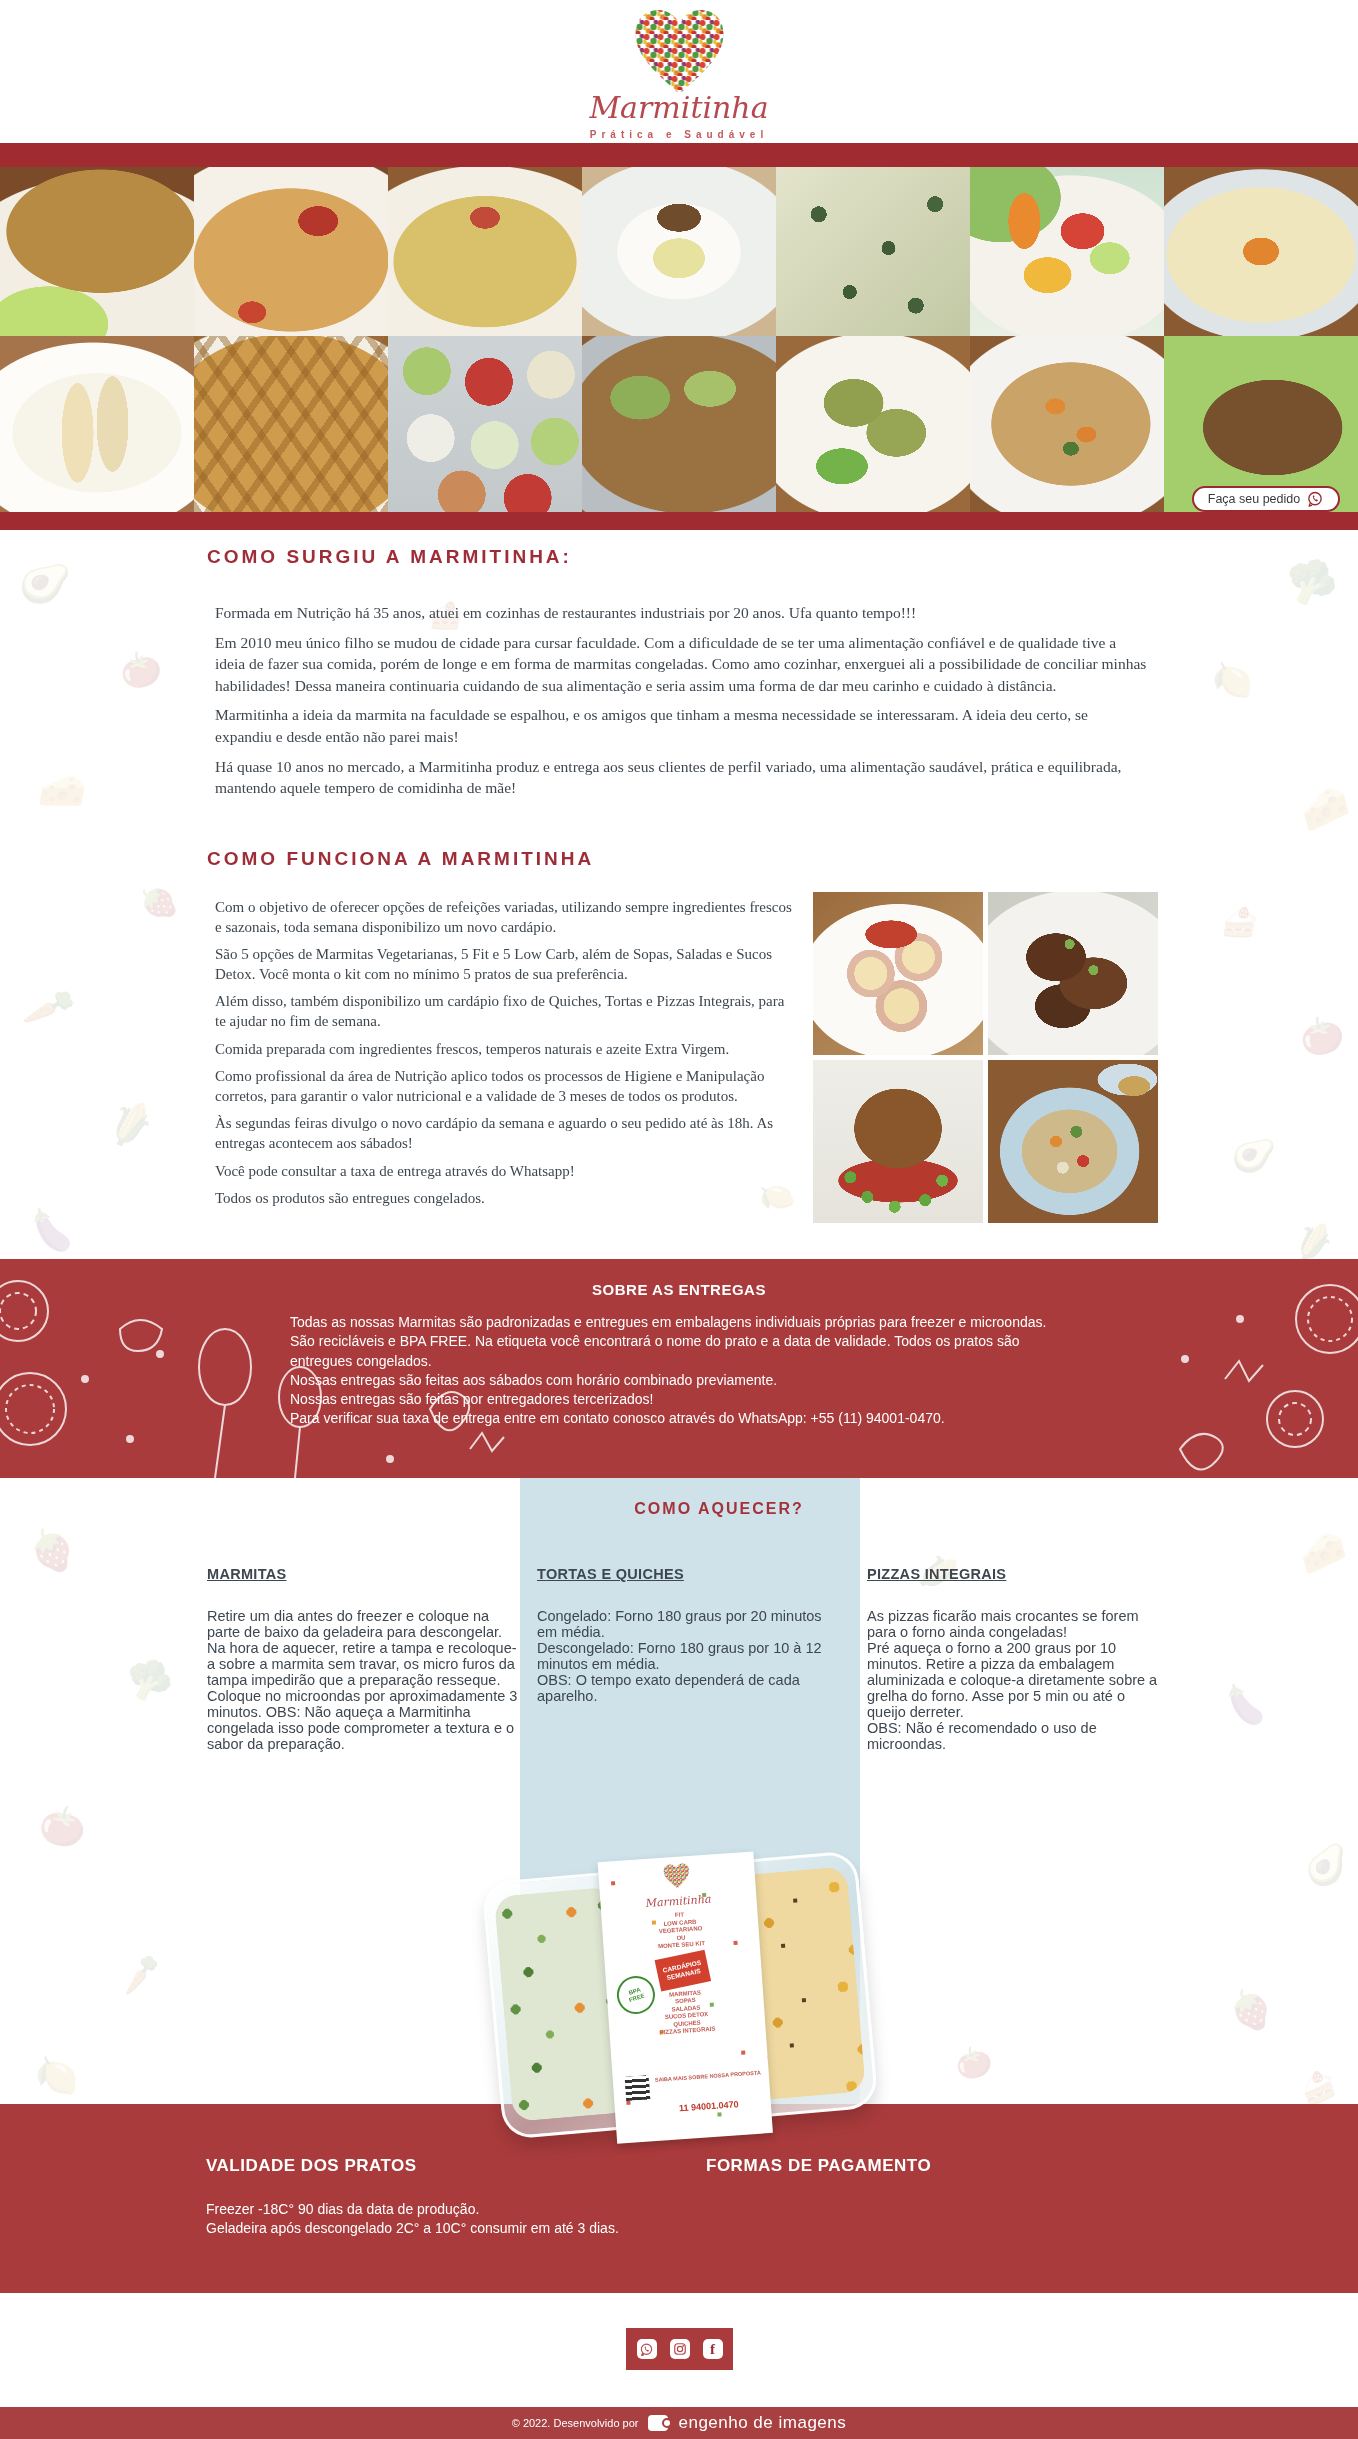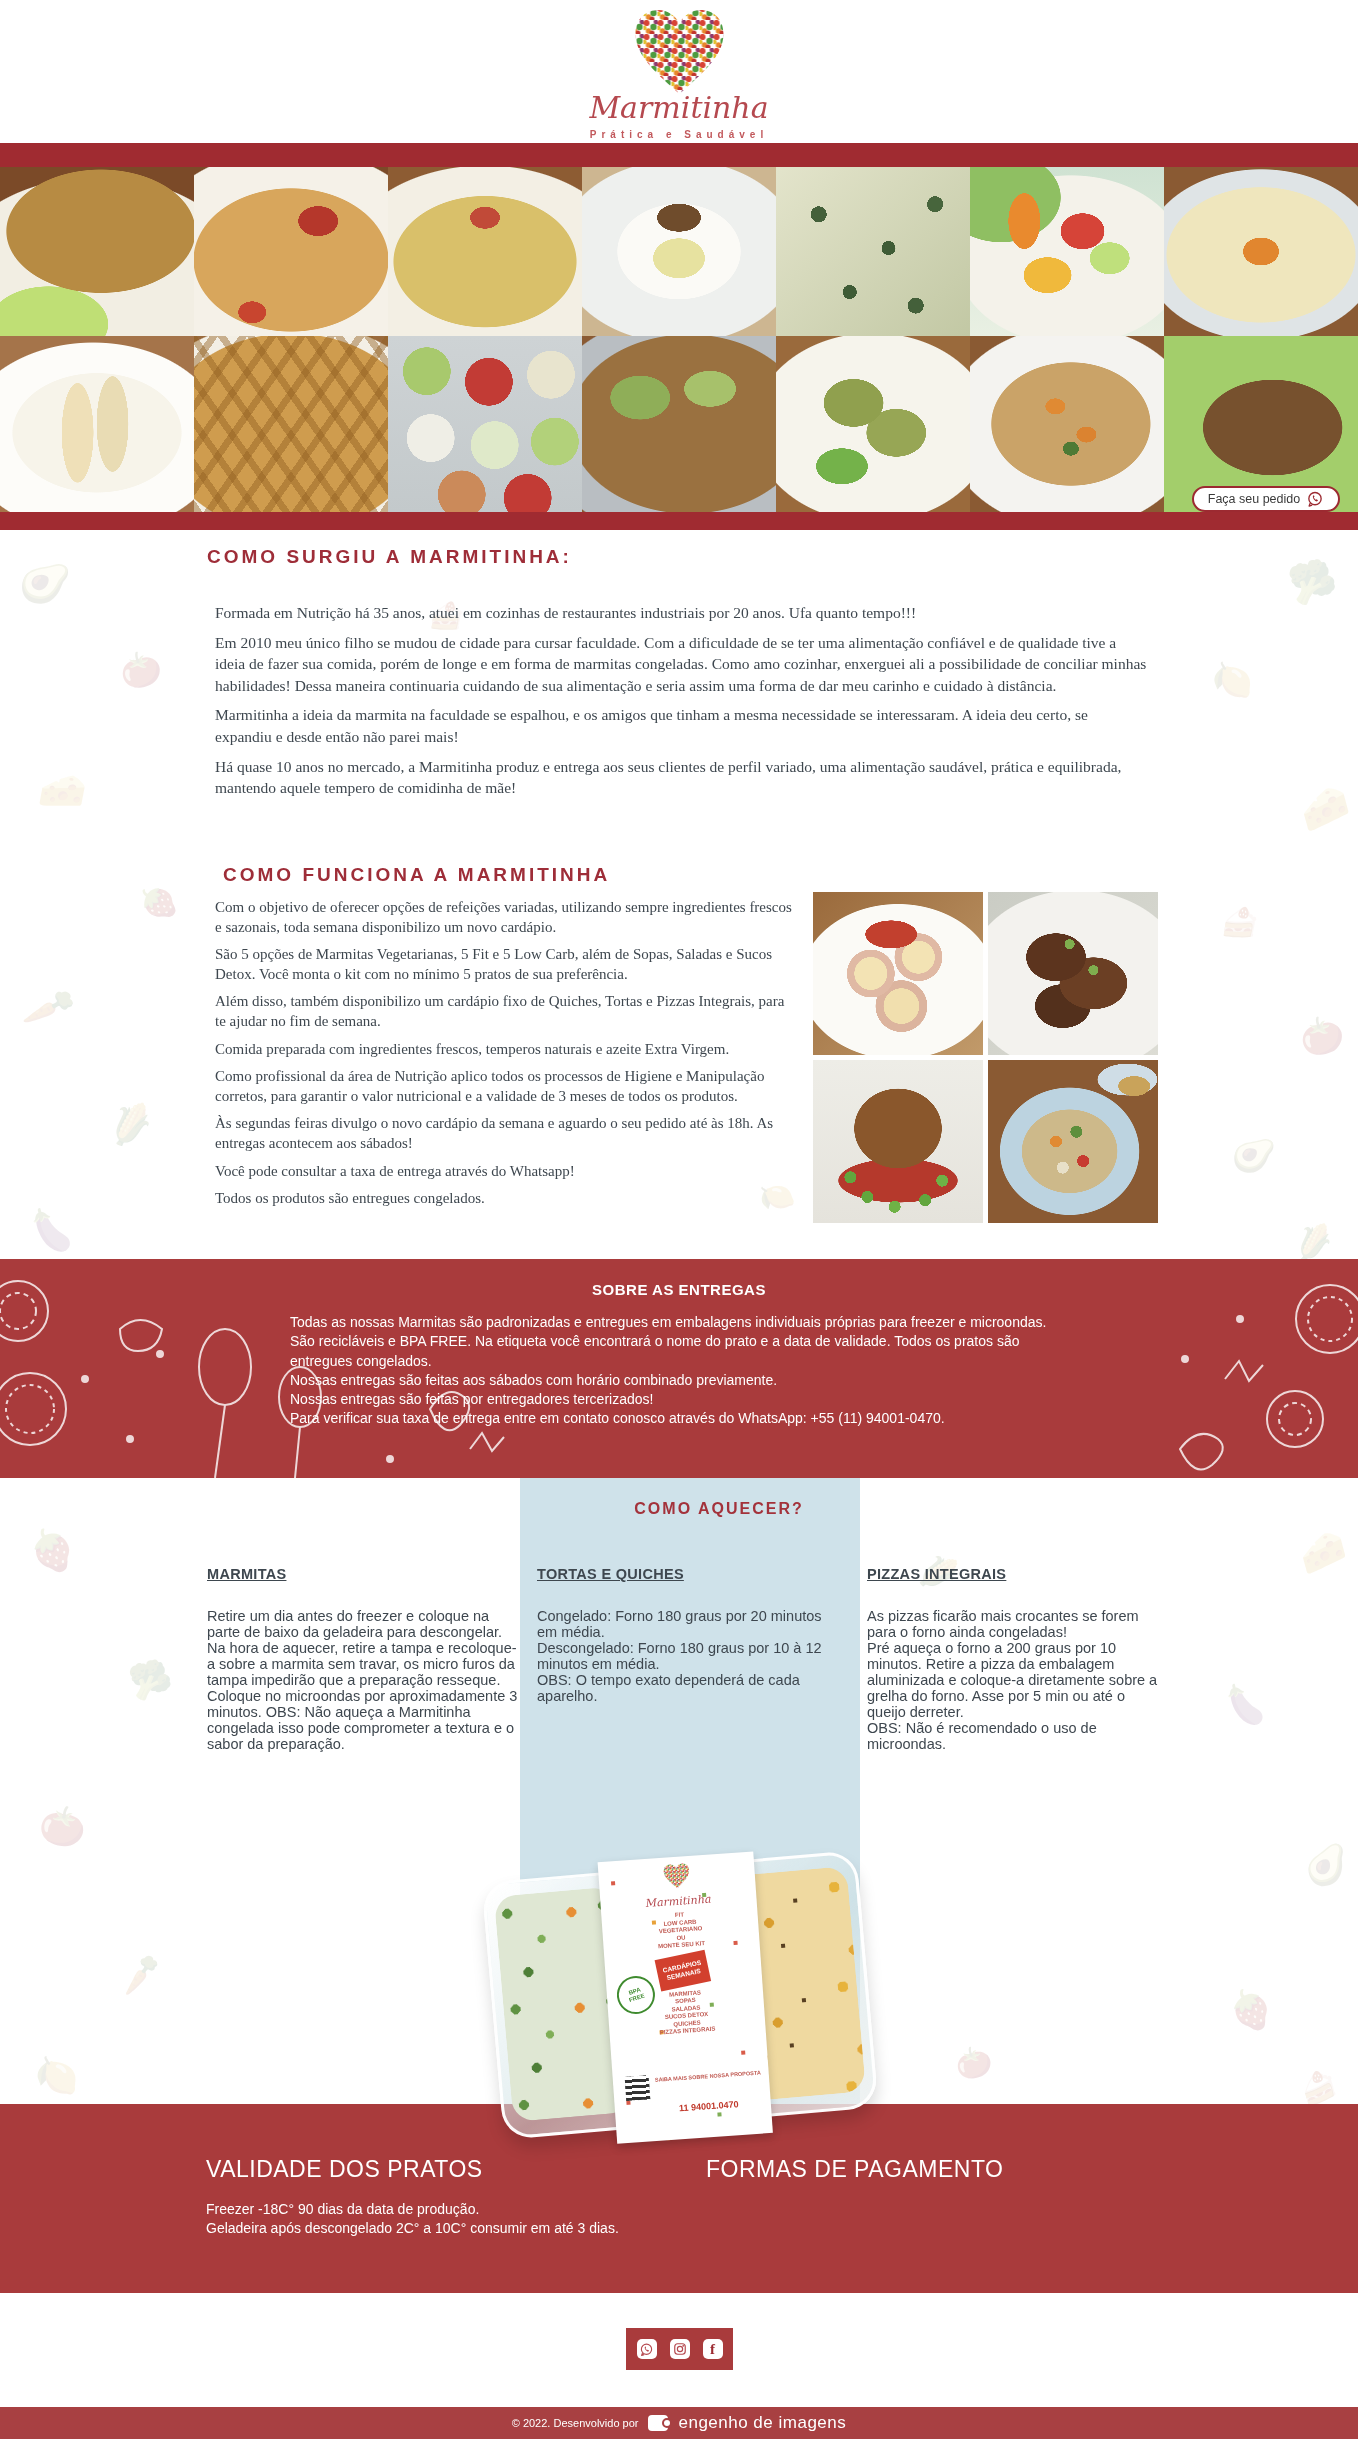--- a/index.html
+++ b/index.html
@@ -185,21 +185,21 @@
   .pkg-bpa{position:absolute;left:10px;top:116px;width:34px;height:34px;border-radius:50%;
       border:2px solid #3f8b2f;color:#3f8b2f;font-size:6px;font-weight:bold;display:flex;
       align-items:center;justify-content:center;transform:rotate(-14deg);background:#fff;white-space:pre-line;line-height:7px;}
   .pkg-qr{position:absolute;left:12px;top:216px;width:24px;height:24px;
       background:repeating-linear-gradient(0deg,#333 0 3px,#fff 3px 6px),repeating-linear-gradient(90deg,rgba(51,51,51,.7) 0 3px,rgba(255,255,255,.7) 3px 6px);}
   .pkg-info{position:absolute;left:40px;top:218px;width:110px;font-size:5.5px;font-weight:bold;color:#c05a52;line-height:7px;}
   .pkg-phone{position:absolute;left:36px;top:246px;width:116px;font-size:9px;font-weight:bold;color:#c0392b;}
 
   
   .rfoot{left:0;top:2104px;width:1358px;height:189px;background:#a93b3c;}
-  .rf-head{position:absolute;top:52px;color:#fff;font-weight:normal;font-size:23px;letter-spacing:.5px;}
+  .rf-head{position:absolute;top:52px;color:#fff;font-weight:bold;font-size:17px;letter-spacing:.5px;}
   .rf-txt{position:absolute;top:96px;color:#fff;font-size:14px;line-height:19px;}
   .rf-txt p{margin:0;}
 
   
   .social-block{left:626px;top:2328px;width:107px;height:42px;background:#a93b3c;display:flex;
       align-items:center;justify-content:center;gap:13px;}
   .soc{width:20px;height:20px;background:#fff;border-radius:5px;display:flex;align-items:center;
       justify-content:center;cursor:pointer;}
   .soc svg{display:block;}
   .fb-f{font-size:15px;font-weight:bold;color:#9c2a31;font-family:"Liberation Serif",serif;line-height:1;}
@@ -310,21 +310,21 @@
     <h2 class="sec-head" style="left:207px;top:546px;margin:0">COMO SURGIU A MARMITINHA:</h2>
     <div class="body-txt s1-txt">
       <p>Formada em Nutrição há 35 anos, atuei em cozinhas de restaurantes industriais por 20 anos. Ufa quanto tempo!!!</p>
       <p>Em 2010 meu único filho se mudou de cidade para cursar faculdade. Com a dificuldade de se ter uma alimentação confiável e de qualidade tive a ideia de fazer sua comida, porém de longe e em forma de marmitas congeladas. Como amo cozinhar, enxerguei ali a possibilidade de conciliar minhas habilidades! Dessa maneira continuaria cuidando de sua alimentação e seria assim uma forma de dar meu carinho e cuidado à distância.</p>
       <p>Marmitinha a ideia da marmita na faculdade se espalhou, e os amigos que tinham a mesma necessidade se interessaram. A ideia deu certo, se expandiu e desde então não parei mais!</p>
       <p>Há quase 10 anos no mercado, a Marmitinha produz e entrega aos seus clientes de perfil variado, uma alimentação saudável, prática e equilibrada, mantendo aquele tempero de comidinha de mãe!</p>
     </div>
   </section>
 
   <section>
-    <h2 class="sec-head" style="left:207px;top:848px;margin:16px">COMO FUNCIONA A MARMITINHA</h2>
+    <h2 class="sec-head" style="left:207px;top:848px;margin:0">COMO FUNCIONA A MARMITINHA</h2>
     <div class="body-txt s2-txt">
       <p>Com o objetivo de oferecer opções de refeições variadas, utilizando sempre ingredientes frescos e sazonais, toda semana disponibilizo um novo cardápio.</p>
       <p>São 5 opções de Marmitas Vegetarianas, 5 Fit e 5 Low Carb, além de Sopas, Saladas e Sucos Detox. Você monta o kit com no mínimo 5 pratos de sua preferência.</p>
       <p>Além disso, também disponibilizo um cardápio fixo de Quiches, Tortas e Pizzas Integrais, para te ajudar no fim de semana.</p>
       <p>Comida preparada com ingredientes frescos, temperos naturais e azeite Extra Virgem.</p>
       <p>Como profissional da área de Nutrição aplico todos os processos de Higiene e Manipulação corretos, para garantir o valor nutricional e a validade de 3 meses de todos os produtos.</p>
       <p>Às segundas feiras divulgo o novo cardápio da semana e aguardo o seu pedido até às 18h. As entregas acontecem aos sábados!</p>
       <p>Você pode consultar a taxa de entrega através do Whatsapp!</p>
       <p>Todos os produtos são entregues congelados.</p>
     </div>

